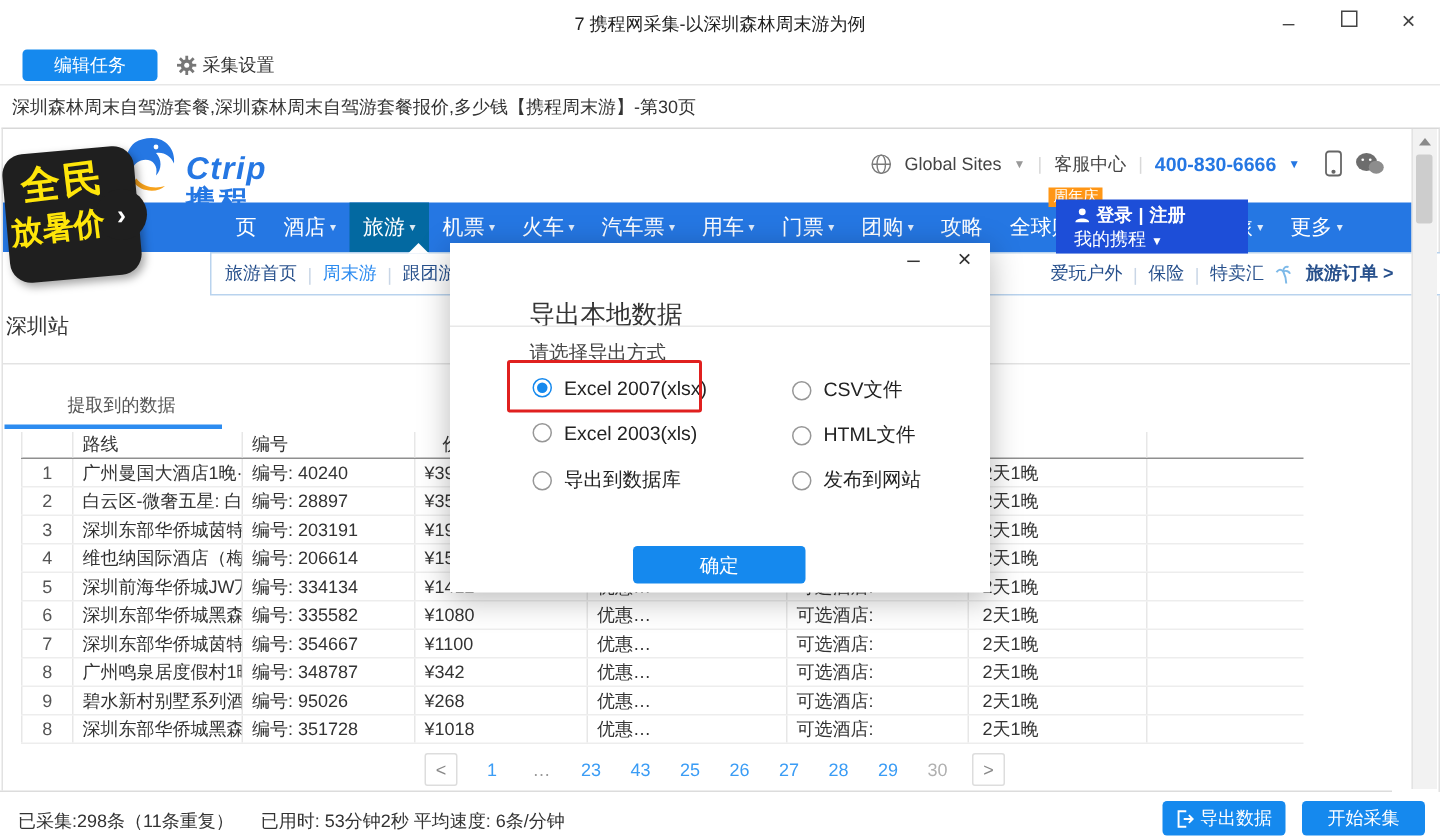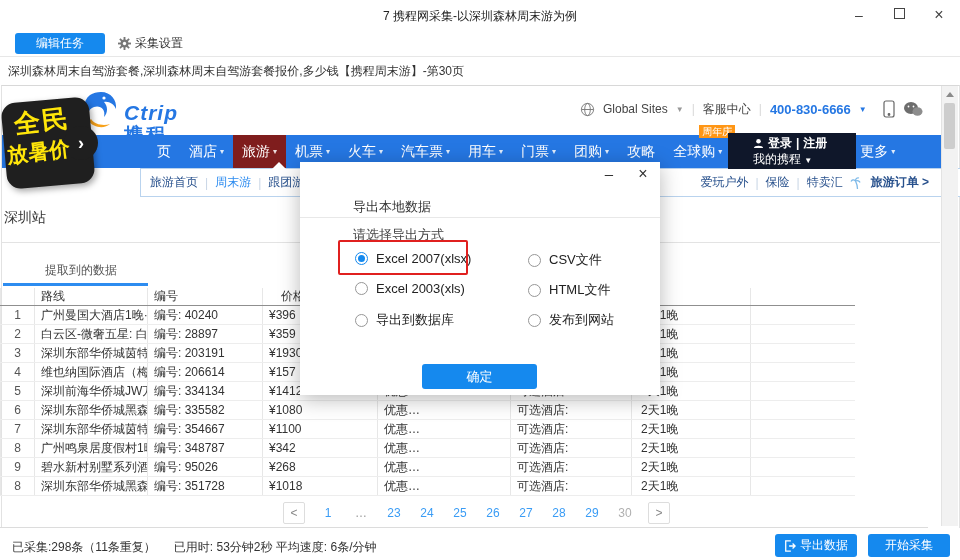--- a/index.html
+++ b/index.html
@@ -40,23 +40,23 @@
   .logo-cn{font-size:19px;font-weight:bold;color:#2577e3;letter-spacing:3px;margin-top:2px;}
   .hdr-right{left:580px;top:100px;display:flex;align-items:center;font-size:12px;color:#444;gap:8px;}
   .hdr-right .pipe{color:#d8d8d8;}
   .phone{color:#2577e3;font-weight:bold;font-size:13px;}
   .tiny-caret{font-size:8px;color:#999;}
 
   
   .nav{left:2px;top:135px;width:940px;height:33px;background:#2577e3;display:flex;align-items:stretch;padding-left:146px;box-sizing:border-box;}
   .nav-item{position:relative;display:flex;align-items:center;gap:3px;padding:0 9px;color:#fff;font-size:14px;cursor:pointer;white-space:nowrap;}
   .nav-item .caret{font-size:8px;color:rgba(255,255,255,.85);}
-  .nav-item.active{background:#7f1d1d;}
+  .nav-item.active{background:#0369a1;}
   .badge{position:absolute;top:-10px;right:-4px;background:#ff9615;color:#fff;font-size:10px;line-height:13px;padding:0 3px;white-space:nowrap;}
-  .login-box{left:728px;top:133px;width:128px;height:36px;background:#0f172a;color:#fff;font-size:12px;padding:2px 25px;box-sizing:border-box;line-height:16px;z-index:3;}
+  .login-box{left:704px;top:133px;width:128px;height:36px;background:#1d4ed8;color:#fff;font-size:12px;padding:2px 12px;box-sizing:border-box;line-height:16px;z-index:3;}
   .login-box .l1{font-weight:bold;display:flex;align-items:center;gap:4px;}
   .nav-notch{left:272px;top:162px;width:0;height:0;border-left:7px solid transparent;border-right:7px solid transparent;border-bottom:7px solid #fff;z-index:4;}
 
   
   .subnav{left:140px;top:168px;width:846px;height:29px;background:#fff;border:1px solid #b9d3ee;box-sizing:border-box;display:flex;align-items:center;font-size:12px;color:#27508c;}
   .subnav .grp{display:flex;align-items:center;gap:7px;margin-left:9px;}
   .subnav .sep{color:#c9d6e6;}
   .subnav .hot{color:#2d8cf0;}
   .subnav .right-grp{position:absolute;right:56px;display:flex;align-items:center;gap:7px;}
   .orders{font-weight:bold;color:#27508c;}
@@ -68,21 +68,21 @@
   .promo-l1{position:absolute;left:12px;top:8px;font-size:26px;font-weight:bold;color:#ffe60a;transform:rotate(-7deg);letter-spacing:2px;}
   .promo-l2{position:absolute;left:5px;top:42px;font-size:21px;font-weight:bold;color:#ffe60a;transform:rotate(-7deg);}
 
   
   .station{left:4px;top:209px;font-size:14px;color:#333;}
   .hr1{left:2px;top:242px;width:938px;height:0;border-top:1px solid #e3e3e3;}
 
   
   .tab{left:45px;top:262px;font-size:12px;color:#555;}
   .tab-underline{left:3px;top:283px;width:145px;height:3px;background:#2d8cf0;}
-  .grid{left:0;top:288px;width:855px;font-size:12px;color:#333;}
+  .grid{left:14px;top:288px;width:855px;font-size:12px;color:#333;}
   .g-row{display:flex;height:18px;line-height:18px;border-bottom:1px solid #ededed;}
   .g-head{height:17px;line-height:17px;border-bottom:1px solid #8f8f8f;color:#333;}
   .g-row>div{box-sizing:border-box;border-right:1px solid #e7e7e7;overflow:hidden;white-space:nowrap;padding-left:6px;}
   .g-row>div:first-child{border-left:1px solid #e7e7e7;}
   .c0{width:35px;text-align:center;padding-left:0!important;color:#555;}
   .c1{width:113px;}
   .c2{width:115px;}
   .c3{width:115px;}
   .c4{width:133px;}
   .c5{width:121px;}
@@ -99,21 +99,21 @@
   
   .statusbar{left:0;top:527px;width:928px;height:33px;background:#fff;border-top:1px solid #dcdcdc;}
   .status-txt{left:12px;top:11px;font-size:12px;color:#333;display:flex;gap:18px;}
   .export-btn{left:775px;top:6px;width:82px;height:23px;gap:4px;cursor:pointer;}
   .start-btn{left:868px;top:6px;width:82px;height:23px;cursor:pointer;}
 
   
   .dialog{left:300px;top:162px;width:360px;height:233px;background:#fff;box-shadow:0 4px 20px rgba(0,0,0,.28);z-index:50;}
   .dlg-min{position:absolute;left:298px;top:3px;width:22px;height:20px;text-align:center;font-size:15px;color:#333;cursor:pointer;}
   .dlg-close{position:absolute;left:332px;top:3px;width:22px;height:20px;text-align:center;font-size:16px;color:#333;cursor:pointer;}
-  .dlg-title{position:absolute;left:53px;top:36px;font-size:13px;color:#333;font-family:Liberation Mono, monospace;}
+  .dlg-title{position:absolute;left:53px;top:36px;font-size:17px;color:#333;font-family:Liberation Mono, monospace;}
   .dlg-hr{position:absolute;left:0;top:55px;width:360px;border-top:1px solid #e8e8e8;}
   .dlg-prompt{position:absolute;left:53px;top:64px;font-size:13px;color:#444;}
   .opt{position:absolute;display:flex;align-items:center;gap:8px;font-size:13px;color:#222;cursor:pointer;}
   .radio{width:13px;height:13px;border:1px solid #979797;border-radius:50%;box-sizing:border-box;background:#fff;}
   .radio.sel{border-color:#1589ee;position:relative;}
   .radio.sel::after{content:"";position:absolute;left:2px;top:2px;width:7px;height:7px;border-radius:50%;background:#1589ee;}
   .red-box{position:absolute;left:38px;top:78px;width:126px;height:31px;border:2px solid #e0201f;border-radius:2px;z-index:51;}
   .dlg-ok{position:absolute;left:122px;top:202px;width:115px;height:25px;font-size:13px;cursor:pointer;}
 
   svg{display:block;}
@@ -417,21 +417,21 @@
         <div class="c5">可选酒店:</div>
         <div class="c6">2天1晚</div>
       </div>
   </div>
 
   <div class="abs pager">
     <div class="pg-btn">&lt;</div>
     <div class="pg">1</div>
     <div class="pg ell">…</div>
     <div class="pg">23</div>
-    <div class="pg">24</div>
+    <div class="pg">43</div>
     <div class="pg">25</div>
     <div class="pg">26</div>
     <div class="pg">27</div>
     <div class="pg">28</div>
     <div class="pg">29</div>
     <div class="pg current">30</div>
     <div class="pg-btn">&gt;</div>
   </div>
 
   <div class="abs scrollbar"></div>

